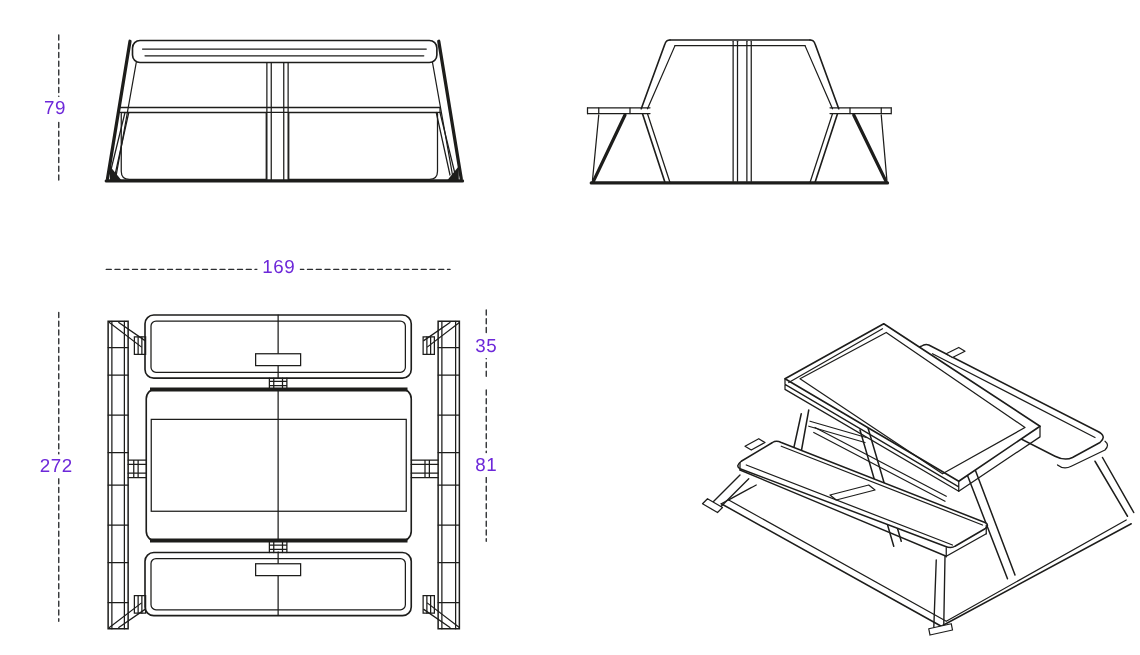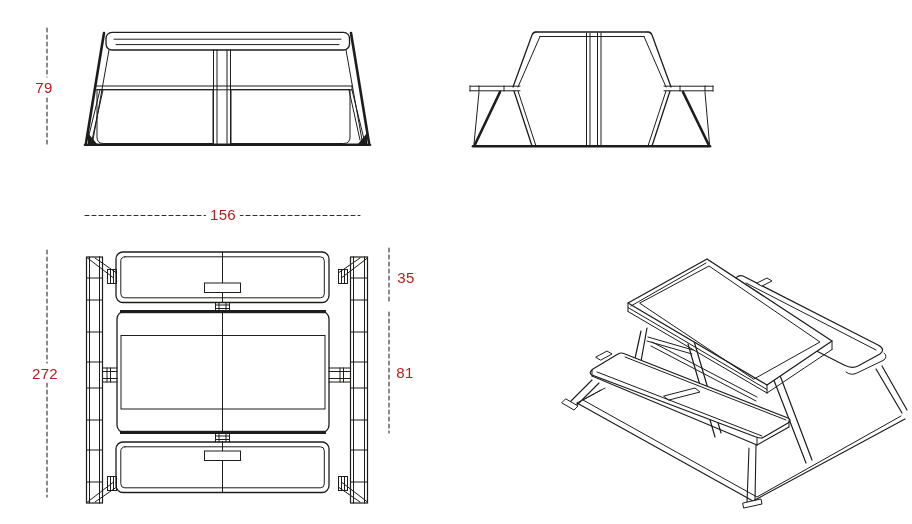--- a/index.html
+++ b/index.html
@@ -8,21 +8,21 @@
     width:912px;height:524px;
     background:#ffffff;
     overflow:hidden;
     font-family:"Liberation Sans", sans-serif;
   }
   .stage svg{position:absolute;left:0;top:0;}
   .dim-label{
     position:absolute;
     transform:translate(-50%,-50%);
     background:#ffffff;
-    color:#b91c1c;
+    color:#6d28d9;
     font-size:15px;
     letter-spacing:.4px;
     line-height:1;
     padding:2px 4px;
     white-space:nowrap;
     user-select:none;
   }
 </style>
 </head>
 <body>
@@ -190,21 +190,21 @@
       <line x1="85" y1="215.5" x2="360" y2="215.5"></line>
       <line x1="47" y1="250" x2="47" y2="497"></line>
       <line x1="389" y1="248" x2="389" y2="303"></line>
       <line x1="389" y1="312" x2="389" y2="433"></line>
     </g>
   </g>
 </svg>
 
 <span class="dim-label" style="left:44px;top:87px;">79</span>
 
-<span class="dim-label" style="left:223px;top:214px;">156</span>
+<span class="dim-label" style="left:223px;top:214px;">169</span>
 
 <span class="dim-label" style="left:45px;top:373px;">272</span>
 
-<span class="dim-label" style="left:406px;top:277px;">35</span>
-
-<span class="dim-label" style="left:389px;top:372px;margin-left:16px;">81</span>
+<span class="dim-label" style="left:389px;top:277px;">35</span>
+
+<span class="dim-label" style="left:389px;top:372px;">81</span>
 
 </div>
 
 </body></html>

